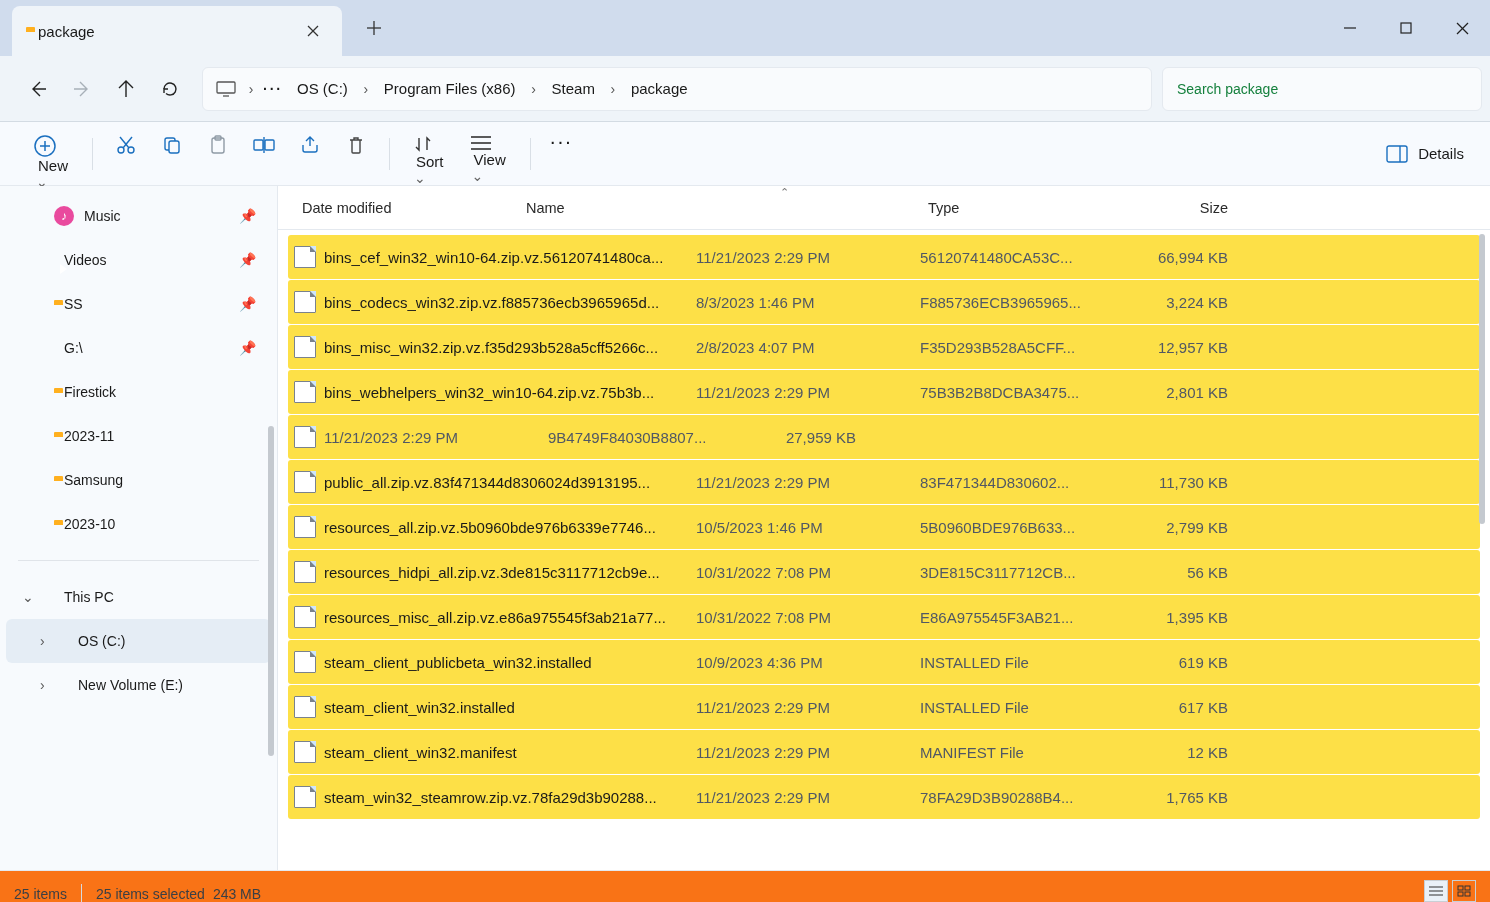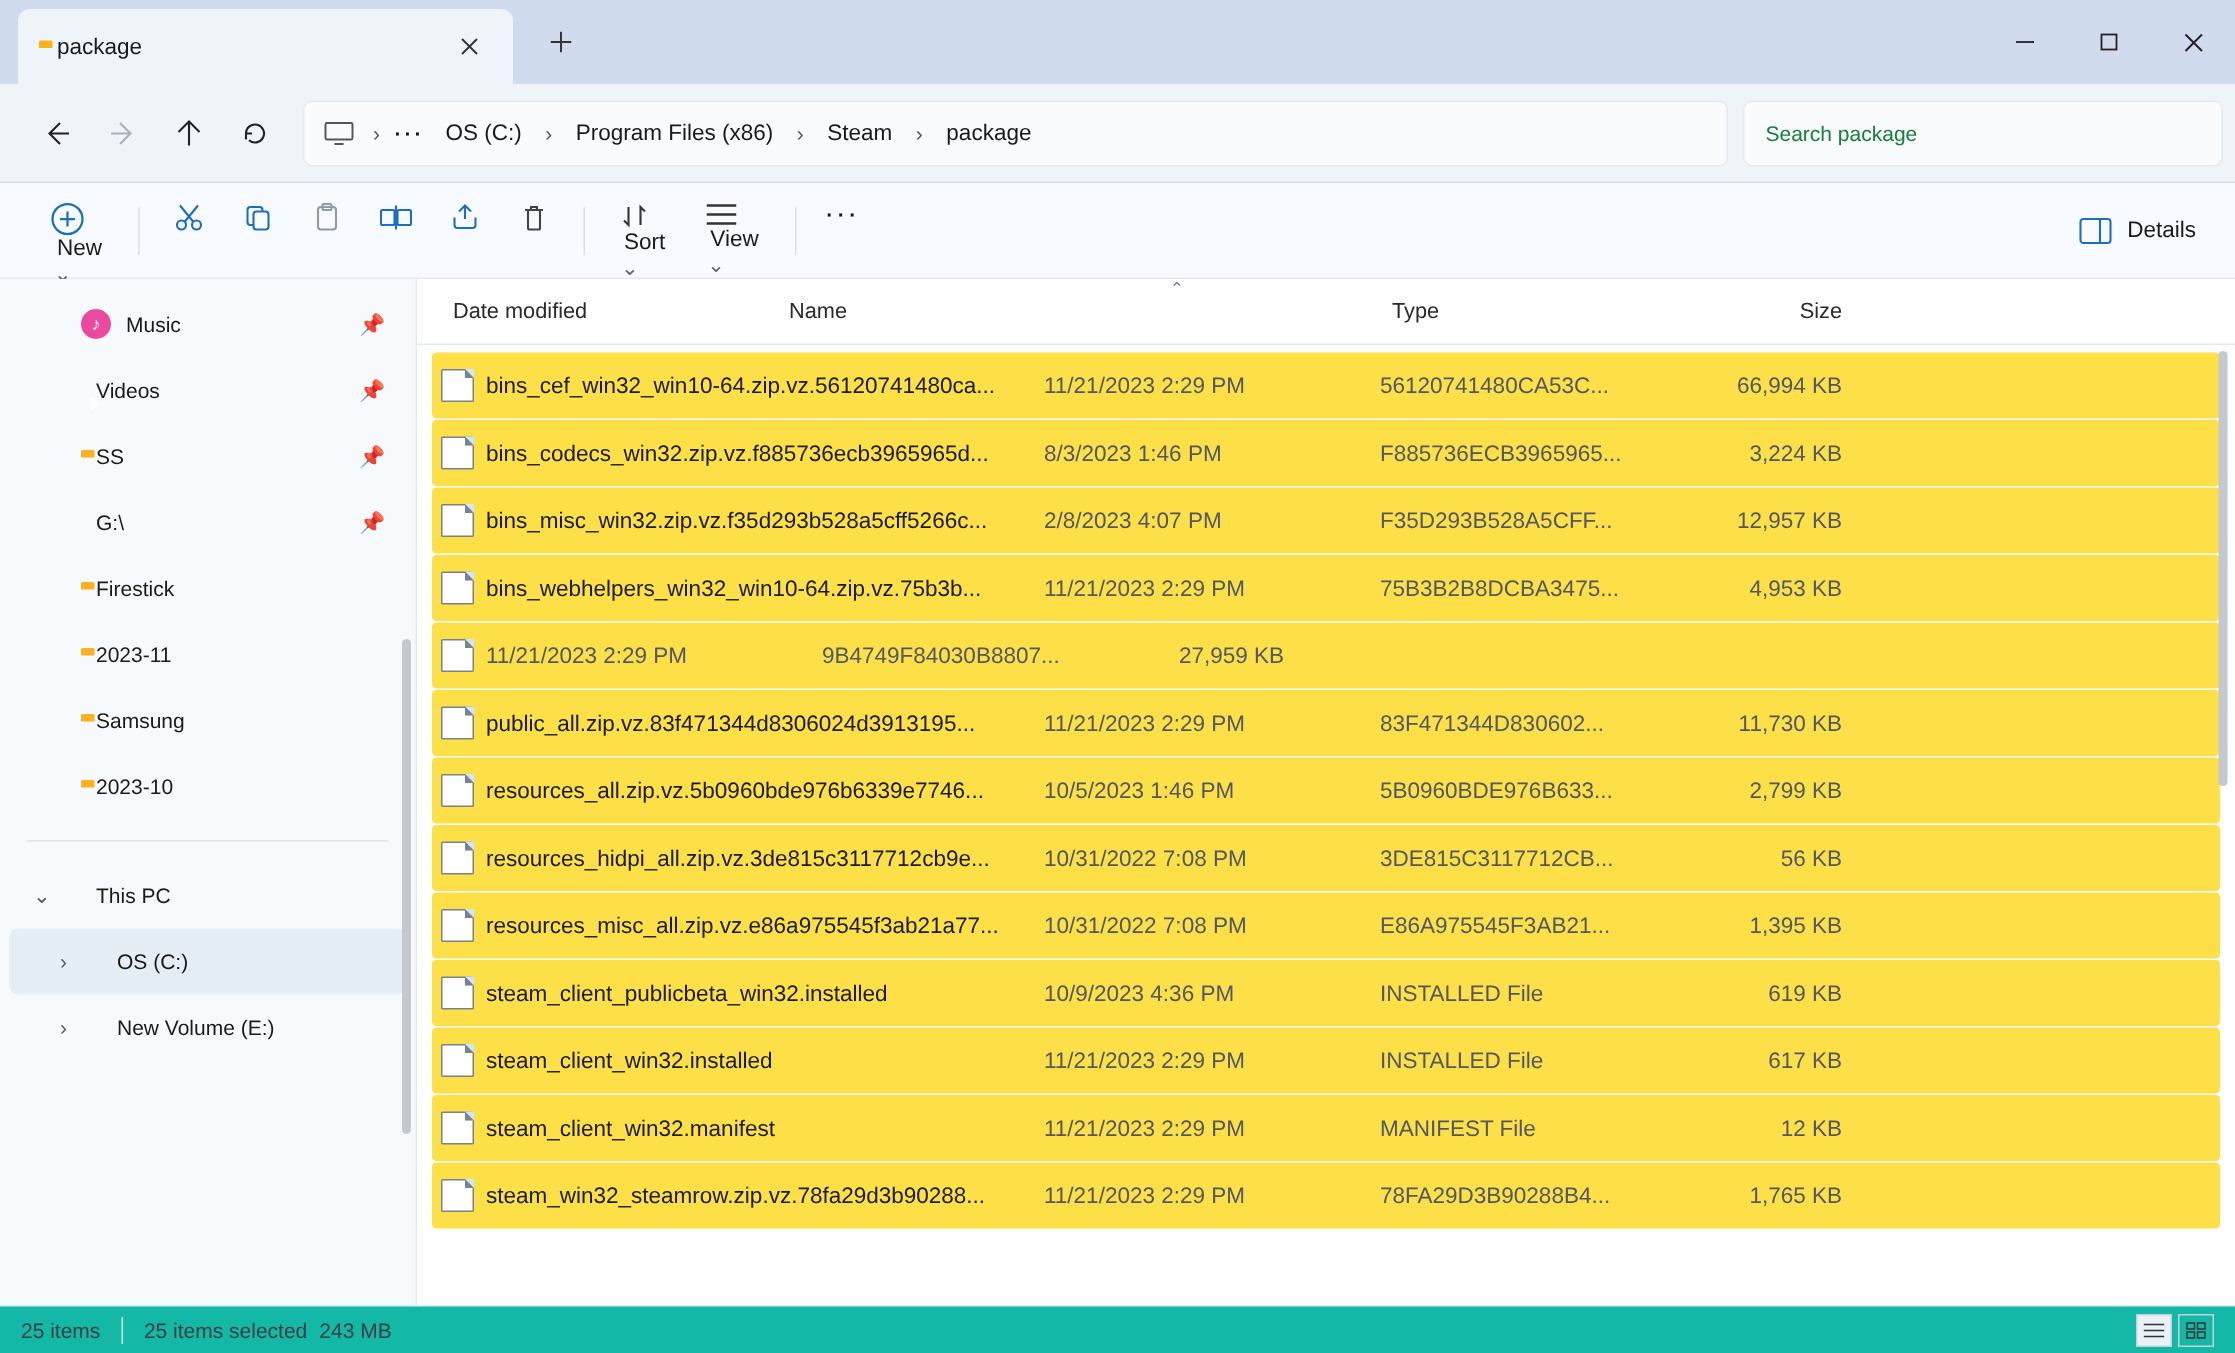--- a/index.html
+++ b/index.html
@@ -59,21 +59,21 @@
 .row .ficon:before { content: ""; position: absolute; right: -1px; top: -1px; border-top: 6px solid #cfe6fb; border-left: 6px solid #7a828c; }
 .row .cell { font-size: 15px; overflow: hidden; text-overflow: ellipsis; white-space: nowrap; }
 .row .c-name { width: 372px; padding-right: 16px; }
 .row .c-date { width: 224px; color: #515864; }
 .row .c-type { width: 194px; color: #515864; }
 .row .c-size { width: 128px; text-align: right; padding-right: 14px; color: #515864; }
 
 .main-scroll { position: absolute; right: 5px; top: 48px; width: 6px; height: 290px; background: #c4c9cf; border-radius: 3px; }
 
 
-.statusbar { height: 32px; border-top: 1px solid #e4e9ef; display: flex; align-items: center; padding: 0 14px; background: #14b8a6; font-size: 14px; color: #3b3f44; }
+.statusbar { height: 32px; border-top: 1px solid #e4e9ef; display: flex; align-items: flex-end; padding: 0 14px; background: #f97316; font-size: 14px; color: #3b3f44; }
 .statusbar .sep { width: 1px; height: 18px; background: #d5dadf; margin: 0 14px; }
 .view-icons { margin-left: auto; display: flex; gap: 4px; }
 .vi { width: 24px; height: 22px; border: 1px solid #c9cfd4; display: flex; align-items: center; justify-content: center; cursor: pointer; }
 .vi.active { background: #eaf1f8; }
 
 
 .folder-ico { width: 20px; height: 16px; background: #ffd253; border-radius: 1px; position: relative; }
 .folder-ico:before { content: ""; position: absolute; top: -4px; left: 0; width: 9px; height: 5px; background: #ffb01f; border-radius: 1px 1px 0 0; }
 .music-ico { width: 20px; height: 20px; border-radius: 50%; background: #e94a9e; display:flex;align-items:center;justify-content:center;color:#fff;font-size:12px;}
 .video-ico { width: 20px; height: 18px; background: #7d3bcf; position: relative; }
@@ -370,21 +370,21 @@
     <span class="cell c-name">bins_misc_win32.zip.vz.f35d293b528a5cff5266c...</span>
     <span class="cell c-date">2/8/2023 4:07 PM</span>
     <span class="cell c-type">F35D293B528A5CFF...</span>
     <span class="cell c-size">12,957 KB</span>
         </div>
         <div class="row">
           <span class="ficon"></span>
     <span class="cell c-name">bins_webhelpers_win32_win10-64.zip.vz.75b3b...</span>
     <span class="cell c-date">11/21/2023 2:29 PM</span>
     <span class="cell c-type">75B3B2B8DCBA3475...</span>
-    <span class="cell c-size">4,953 KB</span>
+    <span class="cell c-size">2,801 KB</span>
         </div>
         <div class="row">
           <span class="ficon"></span>
     <span class="cell c-date">11/21/2023 2:29 PM</span>
     <span class="cell c-type">9B4749F84030B8807...</span>
     <span class="cell c-size">27,959 KB</span>
         </div>
         <div class="row">
           <span class="ficon"></span>
     <span class="cell c-name">public_all.zip.vz.83f471344d8306024d3913195...</span>

